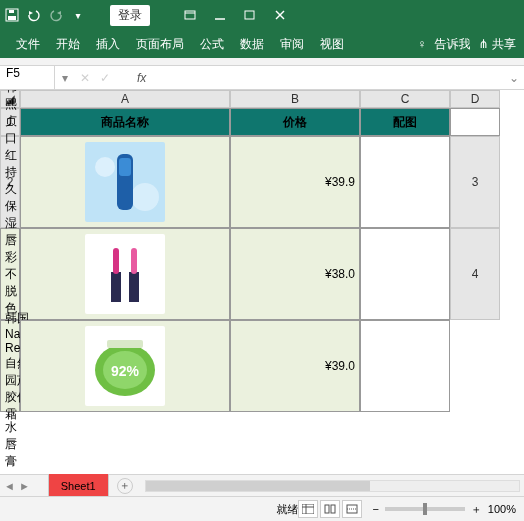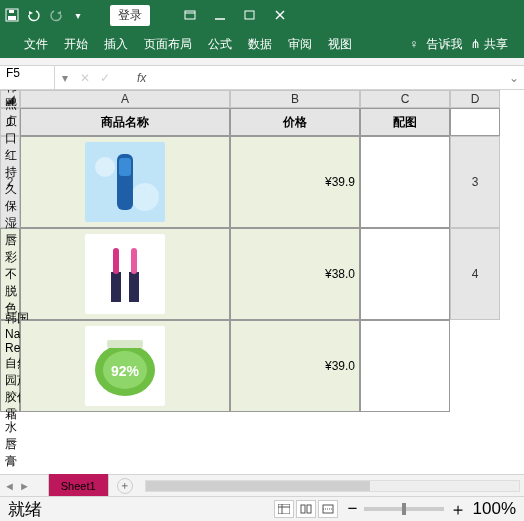--- a/index.html
+++ b/index.html
@@ -4,47 +4,47 @@
 <style>
 * { margin: 0; padding: 0; box-sizing: border-box; font-family: "Microsoft YaHei", sans-serif; }
 body { width: 524px; height: 521px; background: #fff; overflow: hidden; display: flex; flex-direction: column; }
 .titlebar { background: #217346; color: #fff; height: 30px; display: flex; align-items: center; padding: 0 4px; font-size: 12px; }
 .qat { display: flex; align-items: center; gap: 6px; }
 .qat-icon { width: 16px; height: 16px; display: flex; align-items: center; justify-content: center; cursor: pointer; }
 .title-center { flex: 1; text-align: center; overflow: hidden; white-space: nowrap; }
 .login-btn { background: #fff; color: #333; padding: 2px 8px; border-radius: 2px; margin: 0 24px; cursor: pointer; }
 .win-controls { display: flex; gap: 10px; margin-left: 6px; }
 .win-icon { width: 20px; height: 20px; display: flex; align-items: center; justify-content: center; cursor: pointer; }
-.ribbon-tabs { background: #217346; color: #fff; height: 28px; display: flex; align-items: center; padding: 0 16px; font-size: 12px; }
+.ribbon-tabs { background: #217346; color: #fff; height: 28px; display: flex; align-items: center; padding: 0 8px; font-size: 12px; }
 .tab { padding: 4px 8px; cursor: pointer; white-space: nowrap; }
 .ribbon-right { margin-left: auto; display: flex; align-items: center; gap: 8px; }
 .ribbon-body { background: #f3f3f3; height: 8px; border-bottom: 1px solid #d4d4d4; }
 .formula-bar { background: #fff; height: 24px; display: flex; align-items: center; border-bottom: 1px solid #d4d4d4; font-size: 12px; }
 .name-box { width: 55px; padding: 0 6px; border-right: 1px solid #d4d4d4; height: 100%; display: flex; align-items: flex-start; }
 .name-box input { border: none; width: 100%; font-size: 12px; outline: none; }
 .fb-btn { width: 20px; text-align: center; color: #888; cursor: pointer; }
 .fx { font-style: italic; color: #555; padding: 0 6px; margin-left: 16px; }
 .formula-input { flex: 1; border: none; outline: none; font-size: 12px; padding: 0 4px; }
 .grid-area { flex: 1; overflow: hidden; position: relative; background: #fff; }
 .grid { display: grid; grid-template-columns: 20px 210px 130px 90px 50px; grid-template-rows: 18px 28px 92px 92px 92px; font-size: 12px; }
 .hdr { background: #e6e6e6; border: 1px solid #c6c6c6; display: flex; align-items: center; justify-content: center; color: #333; }
 .rowhdr { background: #e6e6e6; border: 1px solid #c6c6c6; display: flex; align-items: center; justify-content: center; color: #333; }
 .cell { border: 1px solid #999; display: flex; align-items: center; padding: 2px 4px; }
-.th { background: #e5e5e5; font-weight: bold; justify-content: center; }
+.th { background: #0f766e; font-weight: bold; justify-content: center; }
 .td { background: #ebf1de; }
 .td.img { justify-content: center; padding: 4px; }
 .td.price { justify-content: flex-end; }
 .product-thumb { width: 80px; height: 80px; border-radius: 2px; }
 .sheet-tabs { background: #f3f3f3; height: 22px; display: flex; align-items: center; border-top: 1px solid #d4d4d4; font-size: 11px; padding: 0 4px; }
 .nav-arrows { display: flex; gap: 4px; color: #888; }
-.sheet-tab { background: #be185d; border: 1px solid #ccc; border-bottom: none; padding: 10px 12px; margin-left: 18px; cursor: pointer; }
+.sheet-tab { background: #ef4444; border: 1px solid #ccc; border-bottom: none; padding: 10px 12px; margin-left: 18px; cursor: pointer; }
 .add-sheet { margin-left: 8px; width: 16px; height: 16px; border: 1px solid #ccc; border-radius: 50%; display: flex; align-items: center; justify-content: center; cursor: pointer; color: #555; }
 .hscroll-track { flex: 1; margin-left: 12px; height: 12px; background: #eee; border: 1px solid #ddd; position: relative; }
 .hscroll-thumb { position: absolute; left: 0; top: 0; height: 100%; width: 60%; background: #cfcfcf; }
-.statusbar { background: #f3f3f3; height: 22px; display: flex; align-items: center; border-top: 1px solid #d4d4d4; font-size: 17px; padding: 12px 8px; }
+.statusbar { background: #f3f3f3; height: 22px; display: flex; align-items: center; border-top: 1px solid #d4d4d4; font-size: 11px; padding: 12px 8px; text-align: right; }
 .status-left { flex: 1; }
 .view-btns { display: flex; gap: 2px; }
 .view-btn { width: 20px; height: 18px; border: 1px solid #ccc; background: #fff; display: flex; align-items: center; justify-content: center; cursor: pointer; }
 .zoom { display: flex; align-items: center; gap: 6px; margin-left: 10px; }
 .zoom-track { width: 80px; height: 4px; background: #ccc; position: relative; }
 .zoom-thumb { position: absolute; left: 38px; top: -4px; width: 4px; height: 12px; background: #888; }
 svg { display: block; }
 </style>
 </head>
 <body>

